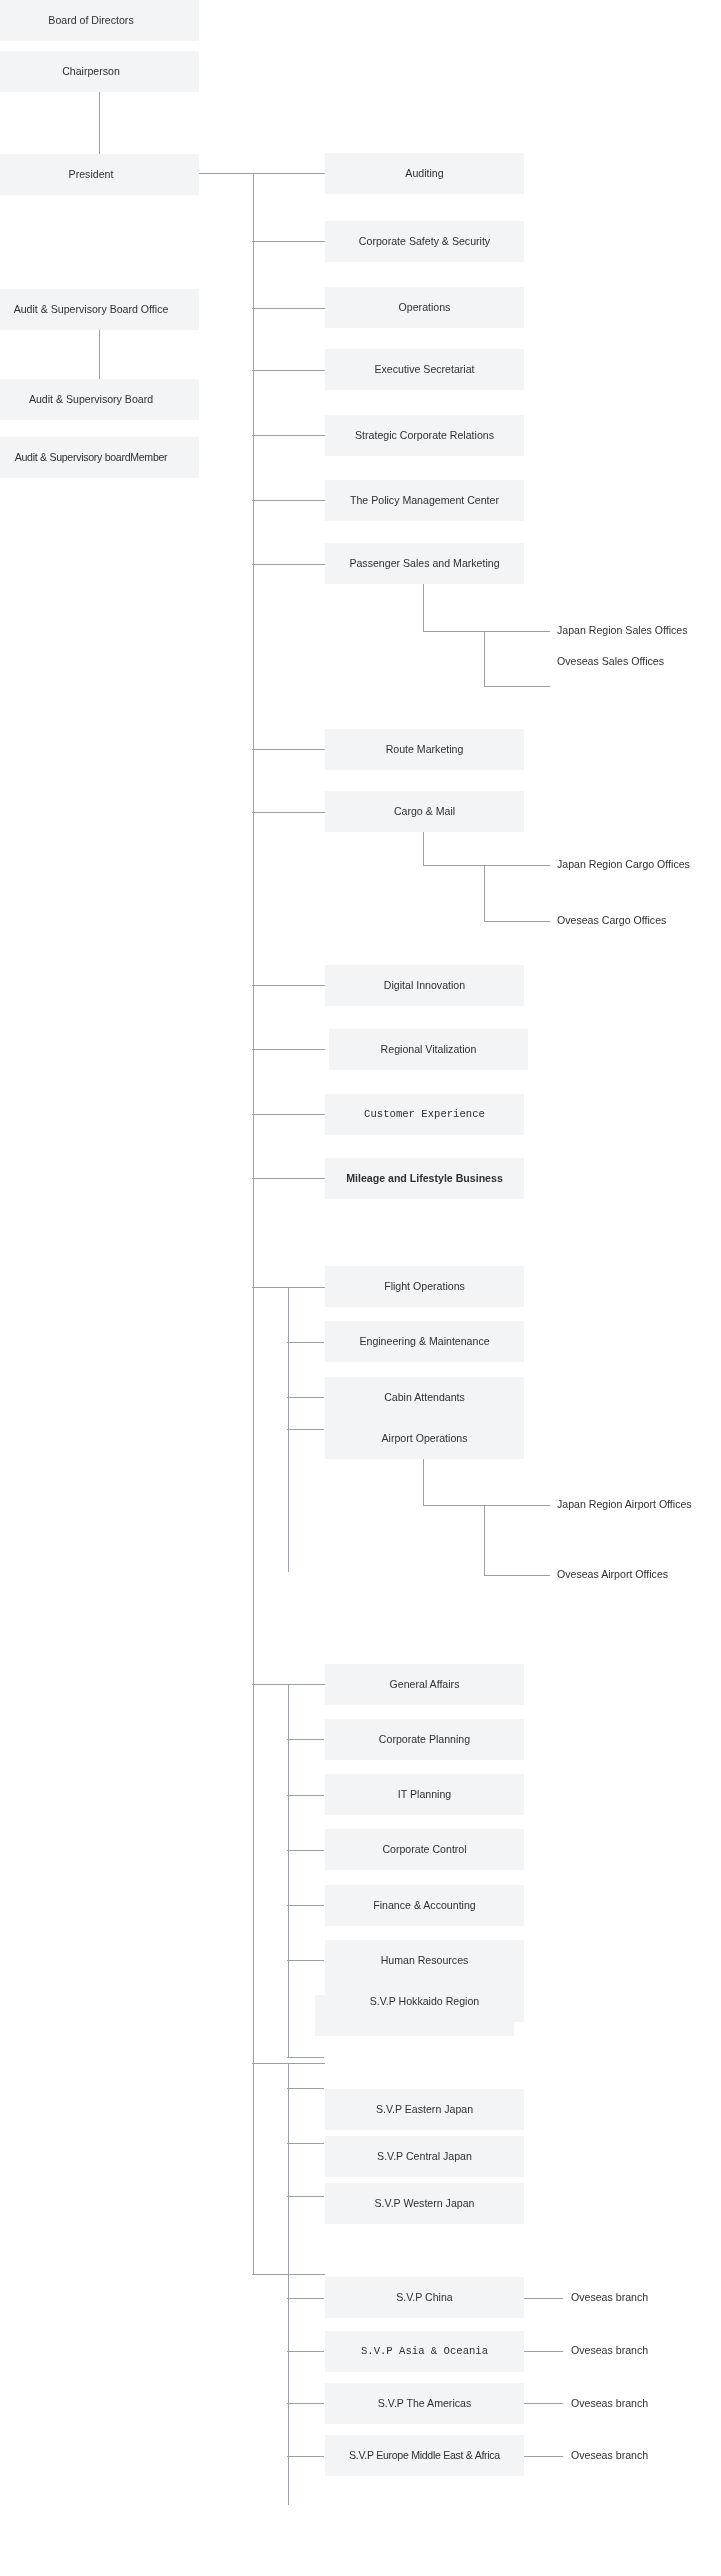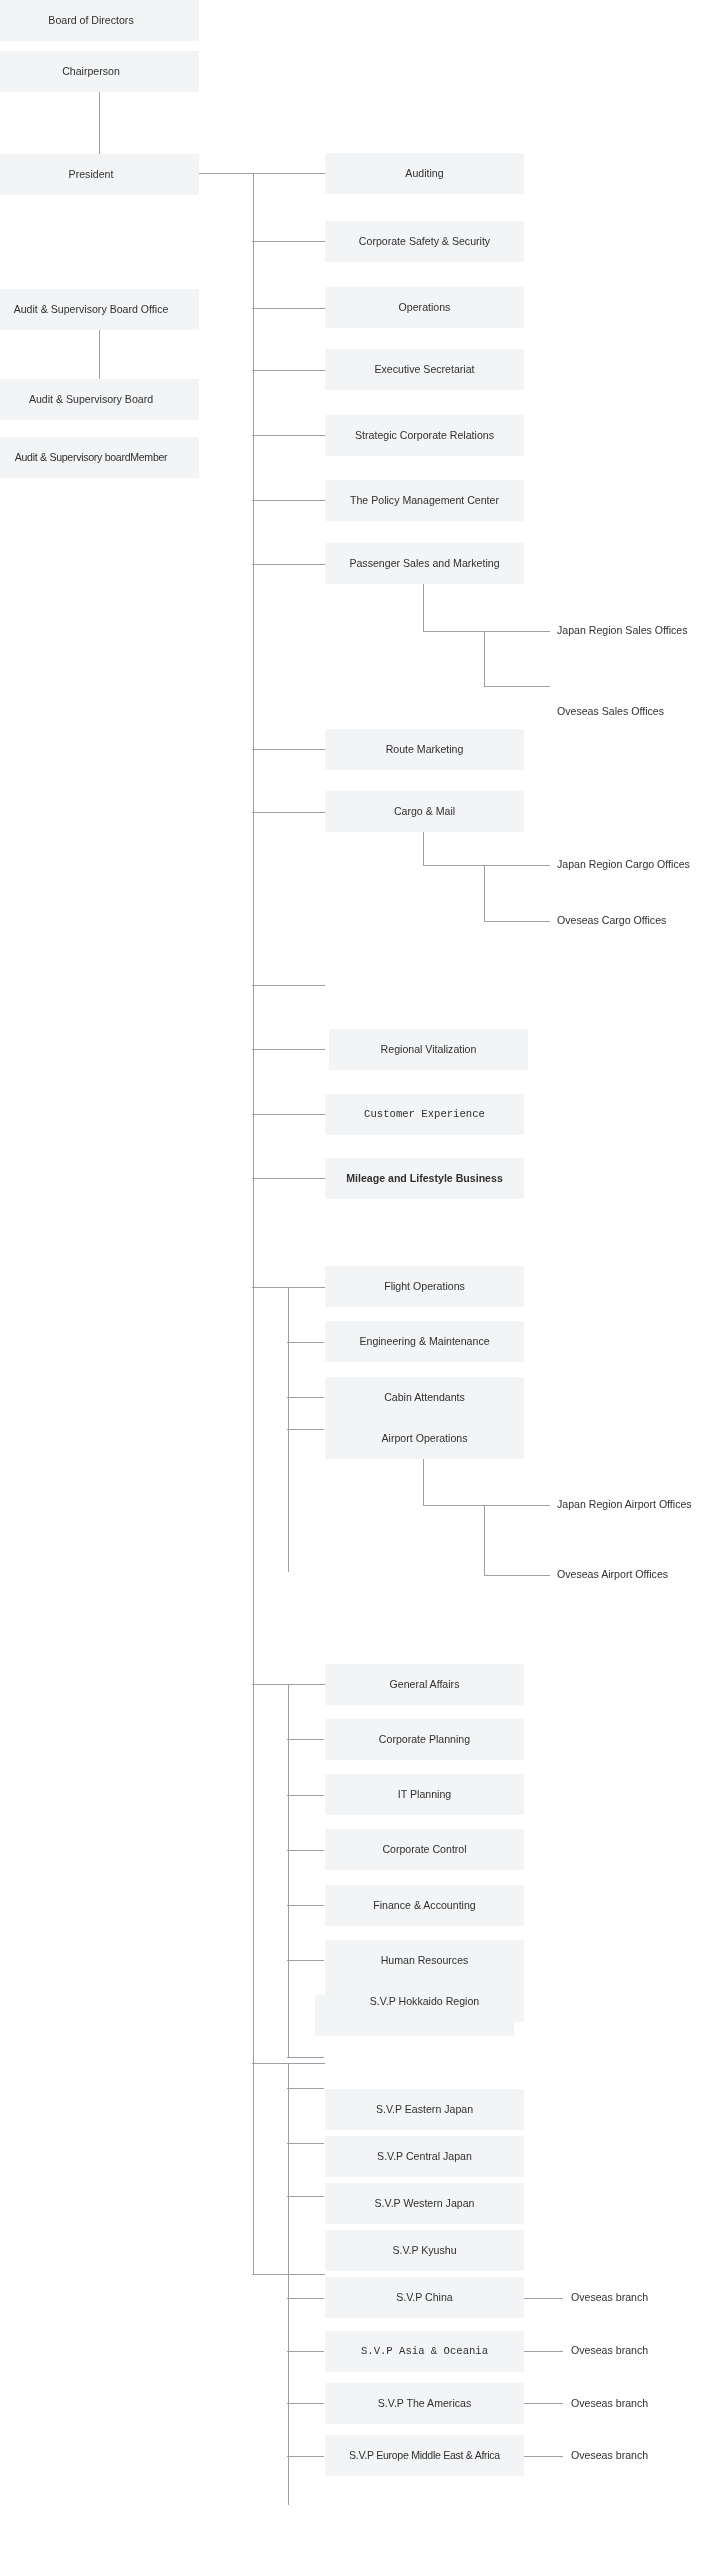--- a/index.html
+++ b/index.html
@@ -87,36 +87,37 @@
   <div class="node" style="left:325px; top:480px; width:199px; height:41px;">The Policy Management Center</div>
 
   <div class="ln h" style="left:252px; top:564px; width:73px;"></div>
   <div class="node" style="left:325px; top:543px; width:199px; height:41px;">Passenger Sales and Marketing</div>
 
   <div class="ln v" style="left:423px; top:584px; height:47px;"></div>
   <div class="ln h" style="left:423px; top:631px; width:127px;"></div>
   <div class="ln v" style="left:484px; top:631px; height:56px;"></div>
   <div class="ln h" style="left:484px; top:686px; width:66px;"></div>
   <div class="leaf" style="left:557px; top:623px; height:15.5px;">Japan Region Sales Offices</div>
-  <div class="leaf" style="left:557px; top:704px; height:15.5px;">Oveseas Sales Offices</div>
+  <div class="leaf" style="left:557px; top:654px; height:15.5px;">Oveseas Sales Offices</div>
 
   <div class="ln h" style="left:252px; top:749px; width:73px;"></div>
   <div class="node" style="left:325px; top:729px; width:199px; height:41px;">Route Marketing</div>
 
   <div class="ln h" style="left:252px; top:812px; width:73px;"></div>
   <div class="node" style="left:325px; top:791px; width:199px; height:41px;">Cargo &amp; Mail</div>
 
   <div class="ln v" style="left:423px; top:832px; height:34px;"></div>
   <div class="ln h" style="left:423px; top:865px; width:127px;"></div>
   <div class="ln v" style="left:484px; top:865px; height:56px;"></div>
   <div class="ln h" style="left:484px; top:921px; width:66px;"></div>
   <div class="leaf" style="left:557px; top:857px; height:15.5px;">Japan Region Cargo Offices</div>
   <div class="leaf" style="left:557px; top:913px; height:15.5px;">Oveseas Cargo Offices</div>
 
   <div class="ln h" style="left:252px; top:985px; width:73px;"></div>
+  <div class="node" style="left:325px; top:965px; width:199px; height:41px;">Digital Innovation</div>
 
   <div class="ln h" style="left:252px; top:1049px; width:73px;"></div>
   <div class="node" style="left:329px; top:1029px; width:199px; height:41px;">Regional Vitalization</div>
 
   <div class="ln h" style="left:252px; top:1114px; width:73px;"></div>
   <div class="node" style="left:325px; top:1094px; width:199px; height:41px;font-family:Liberation Mono, monospace;">Customer Experience</div>
 
   <div class="ln h" style="left:252px; top:1178px; width:73px;"></div>
   <div class="node" style="left:325px; top:1158px; width:199px; height:41px;font-weight:bold;">Mileage and Lifestyle Business</div>
 
@@ -166,21 +167,20 @@
   <div class="ln h" style="left:287px; top:2088px; width:37px;"></div>
   <div class="node" style="left:325px; top:2089px; width:199px; height:41px;">S.V.P Eastern Japan</div>
 
   <div class="ln h" style="left:287px; top:2143px; width:37px;"></div>
   <div class="node" style="left:325px; top:2136px; width:199px; height:41px;">S.V.P Central Japan</div>
 
   <div class="ln h" style="left:287px; top:2196px; width:37px;"></div>
   <div class="node" style="left:325px; top:2183px; width:199px; height:41px;">S.V.P Western Japan</div>
 
   <div class="ln h" style="left:252px; top:2274px; width:73px;"></div>
-  <div class="node" style="left:325px; top:2230px; width:199px; height:41px;">S.V.P Kyushu</div>
 
   <div class="ln h" style="left:287px; top:2298px; width:37px;"></div>
   <div class="node" style="left:325px; top:2277px; width:199px; height:41px;">S.V.P China</div>
   <div class="ln h" style="left:524px; top:2298px; width:39px;"></div>
   <div class="leaf" style="left:571px; top:2290px; height:15.5px;">Oveseas branch</div>
 
   <div class="ln h" style="left:287px; top:2351px; width:37px;"></div>
   <div class="node" style="left:325px; top:2331px; width:199px; height:41px;font-family:Liberation Mono, monospace;">S.V.P Asia &amp; Oceania</div>
   <div class="ln h" style="left:524px; top:2351px; width:39px;"></div>
   <div class="leaf" style="left:571px; top:2343px; height:15.5px;">Oveseas branch</div>

